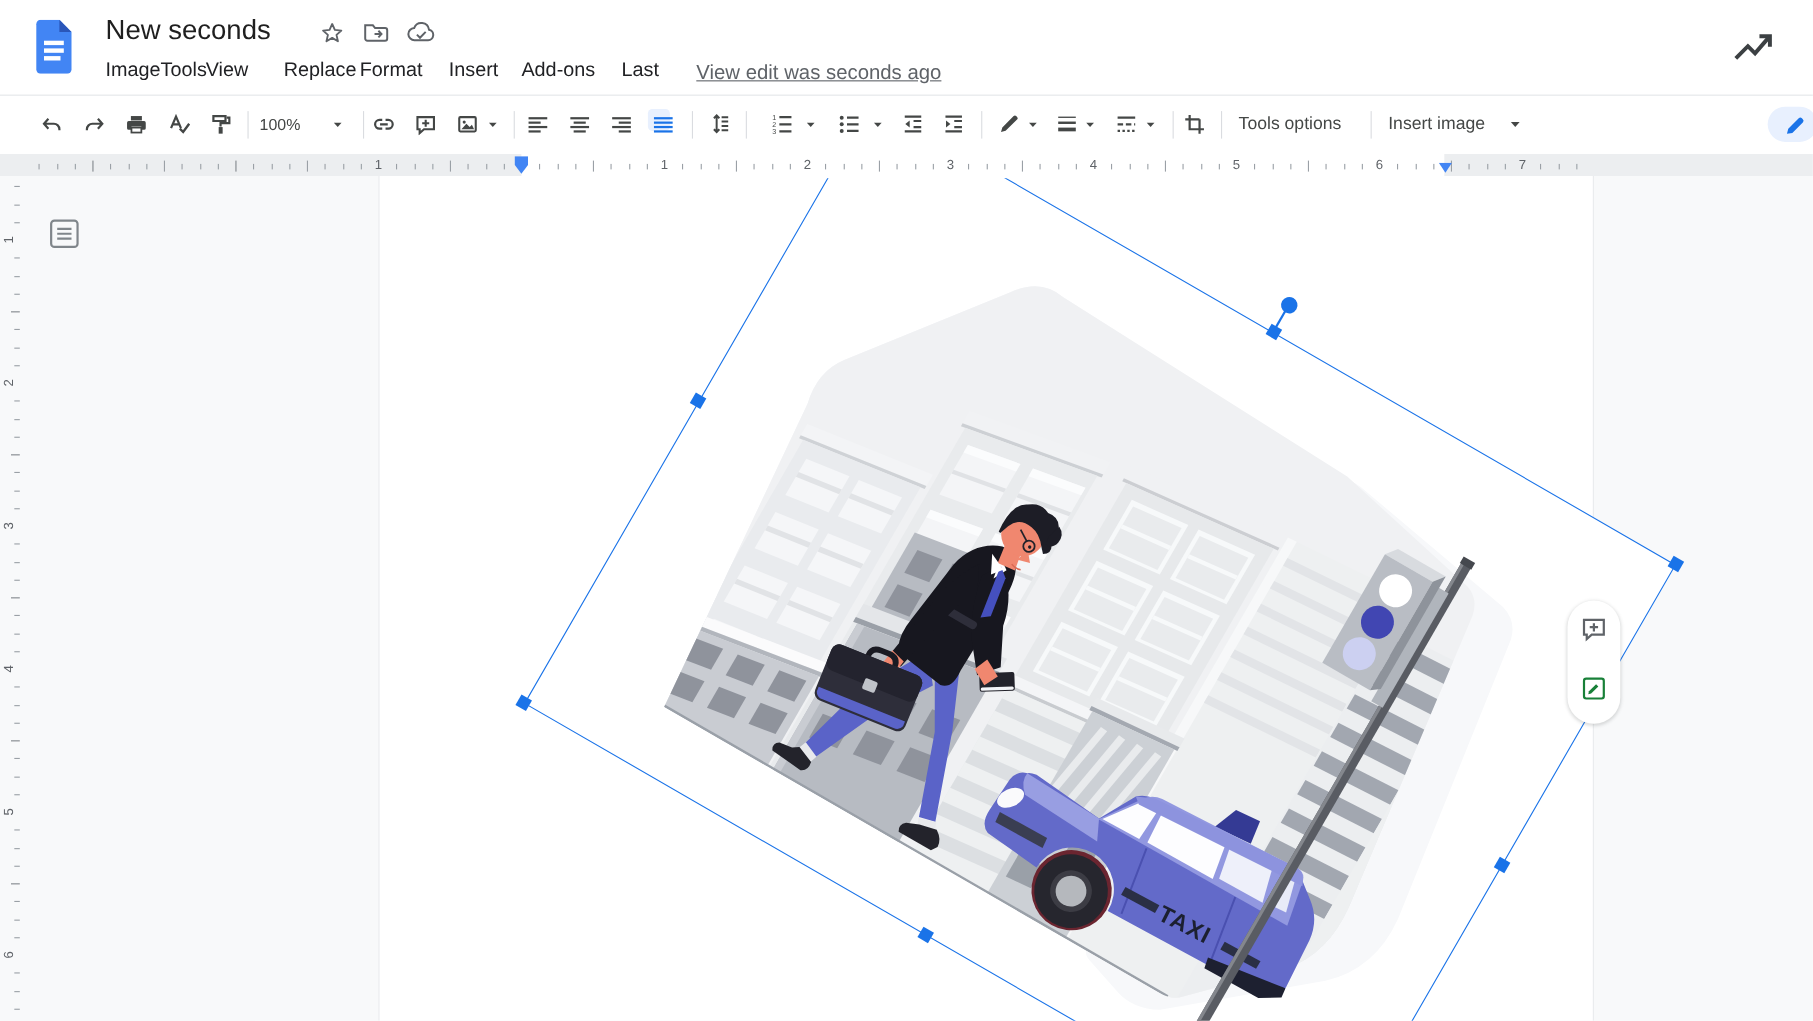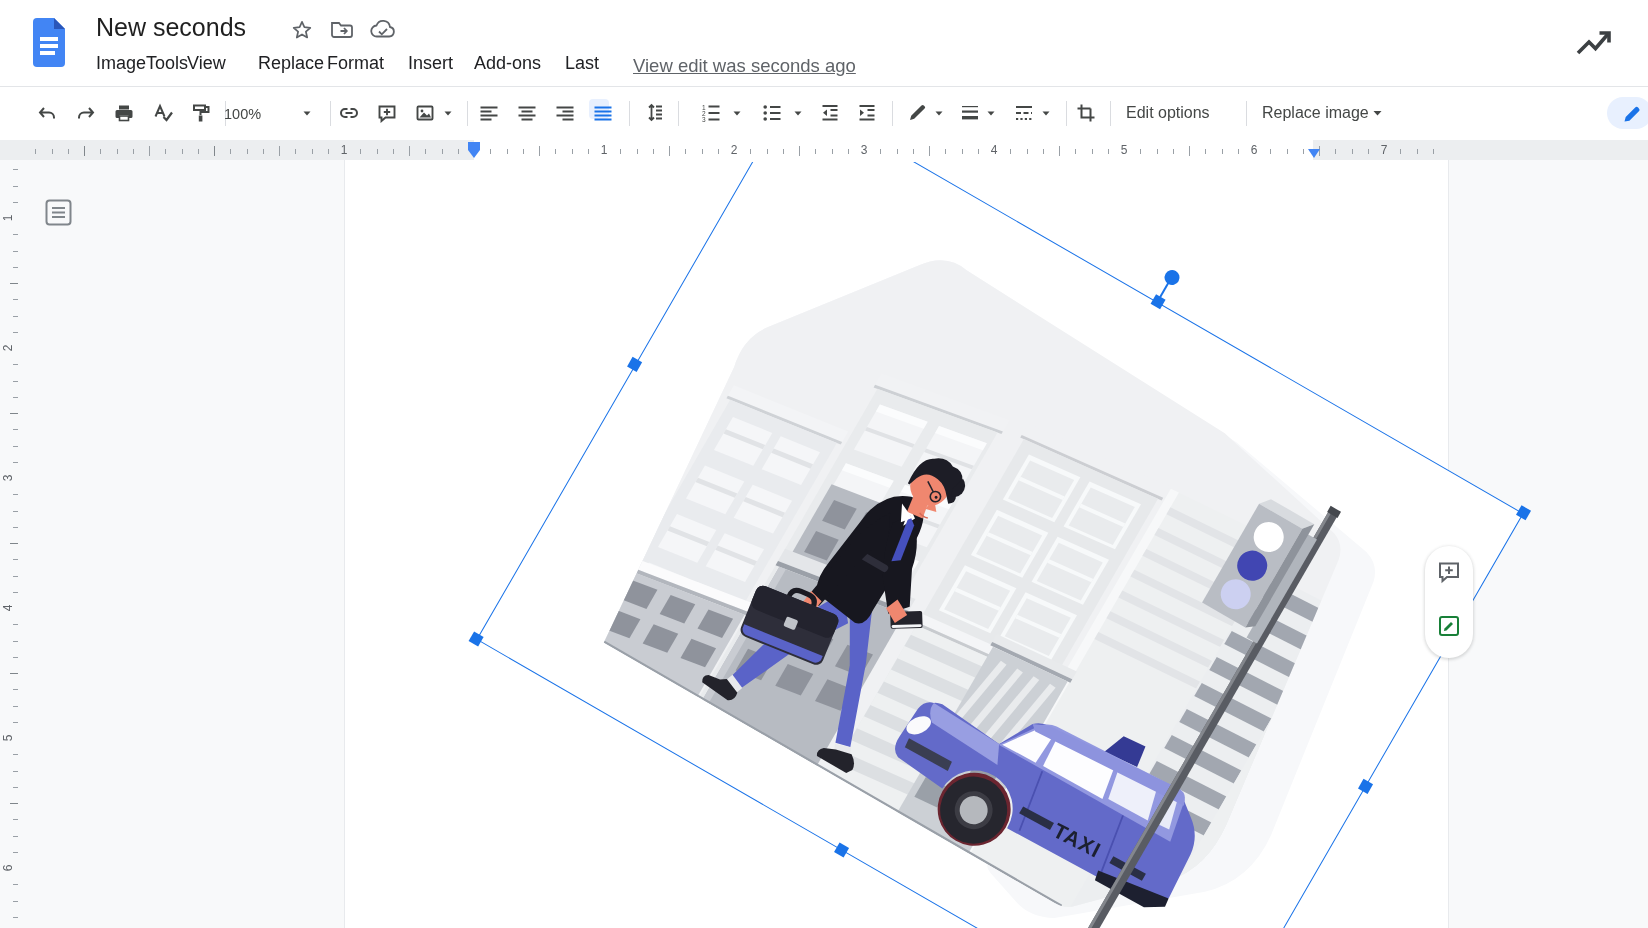--- a/index.html
+++ b/index.html
@@ -391,21 +391,21 @@
 <div class="tbi" style="left:153.0px;width:20px;height:20px"><svg width="20" height="20" viewBox="0 0 20 20" style="">
         <path d="M2.5 13.5 L7 3 L11.5 13.5 M4.3 10 h5.4" fill="none" stroke="#444746" stroke-width="2"></path>
         <path d="M10.5 14 L13.5 17 L19 9.5" fill="none" stroke="#444746" stroke-width="2.2"></path>
       </svg></div>
 <div class="tbi" style="left:191.0px;width:20px;height:20px"><svg width="20" height="20" viewBox="0 0 20 20" style="">
         <path d="M3 2.5 h11 v4.5 h-11 Z" fill="none" stroke="#444746" stroke-width="2"></path>
         <path d="M15 4 h2.5 v5 H9.5 v3" fill="none" stroke="#444746" stroke-width="2"></path>
         <rect x="7.8" y="12.5" width="3.6" height="6" fill="#444746"></rect>
       </svg></div>
 <div class="tsep" style="left:225px"></div>
-<div class="ttext" style="left:224px">100%</div>
+<div class="ttext" style="left:236px">100%</div>
 <div class="tbi" style="left:302px;width:10px;height:20px"><svg width="10" height="20" viewBox="0 0 10 20" style="">
         <path d="M1.5 8.5 L8.5 8.5 L5 12.5 Z" fill="#444746"></path>
       </svg></div>
 <div class="tsep" style="left:330px"></div>
 <div class="tbi" style="left:339.0px;width:20px;height:20px"><svg width="20" height="20" viewBox="0 0 20 20" style="">
         <path d="M8.5 6 H6 a4 4 0 0 0 0 8 h2.5 M11.5 6 H14 a4 4 0 0 1 0 8 h-2.5 M6.5 10 h7" fill="none" stroke="#444746" stroke-width="2"></path>
       </svg></div>
 <div class="tbi" style="left:377.0px;width:20px;height:20px"><svg width="20" height="20" viewBox="0 0 20 20" style="">
         <path d="M2.5 3.5 h15 v11 h-9 l-4 3.5 v-3.5 h-2 Z" fill="none" stroke="#444746" stroke-width="1.9"></path>
         <path d="M10 5.8 v6.4 M6.8 9 h6.4" stroke="#444746" stroke-width="1.9"></path>
@@ -496,23 +496,23 @@
         <path d="M2 16 h16" stroke="#444746" stroke-width="2" stroke-dasharray="2.2 2.2"></path>
       </svg></div>
 <div class="tbi" style="left:1041px;width:10px;height:20px"><svg width="10" height="20" viewBox="0 0 10 20" style="">
         <path d="M1.5 8.5 L8.5 8.5 L5 12.5 Z" fill="#444746"></path>
       </svg></div>
 <div class="tsep" style="left:1066px"></div>
 <div class="tbi" style="left:1076.0px;width:20px;height:20px"><svg width="20" height="20" viewBox="0 0 20 20" style="">
         <path d="M5.5 1.5 v13 h13 M1.5 5.5 h13 M14.5 5.5 v13" fill="none" stroke="#444746" stroke-width="2"></path>
       </svg></div>
 <div class="tsep" style="left:1110px"></div>
-<div class="ttext2" style="left:1126px">Edit options</div>
+<div class="ttext2" style="left:1126px">Tools options</div>
 <div class="tsep" style="left:1246px"></div>
-<div class="ttext2" style="left:1262px">Replace image</div>
+<div class="ttext2" style="left:1262px">Insert image</div>
 <div class="tbi" style="left:1372px;width:11px;height:20px"><svg width="11" height="20" viewBox="0 0 11 20" style="">
         <path d="M1.5 8 L9.5 8 L5.5 12.5 Z" fill="#444746"></path>
       </svg></div>
 <div class="editbtn"></div>
 <div class="tbi" style="left:1622px;top:14px"><svg width="20" height="20" viewBox="0 0 20 20" style="">
         <path d="M2.5 17.5 l1.2-4.4 L13.2 3.6 a2 2 0 0 1 2.9 0 l0.8 0.8 a2 2 0 0 1 0 2.9 L7.4 16.8 Z" fill="#1a73e8"></path>
       </svg></div>
 </div>
 <div class="hruler">
   <div class="white"></div>

